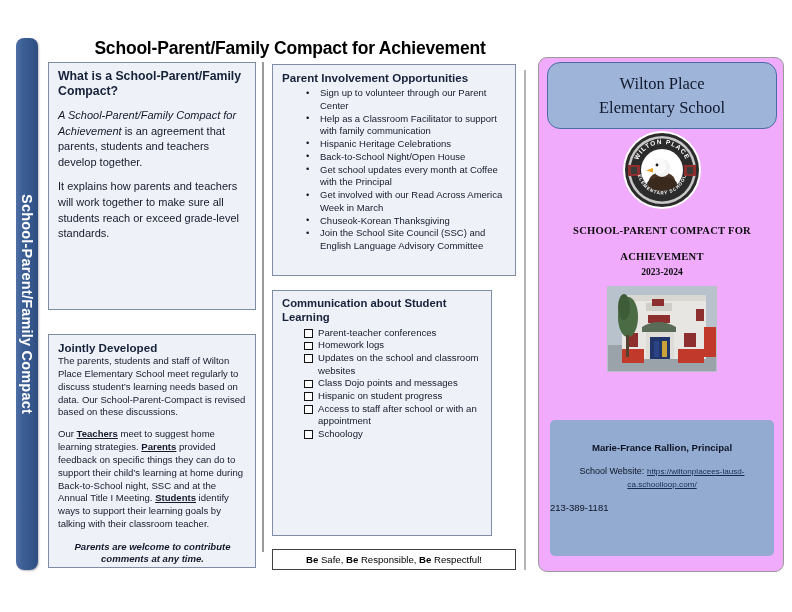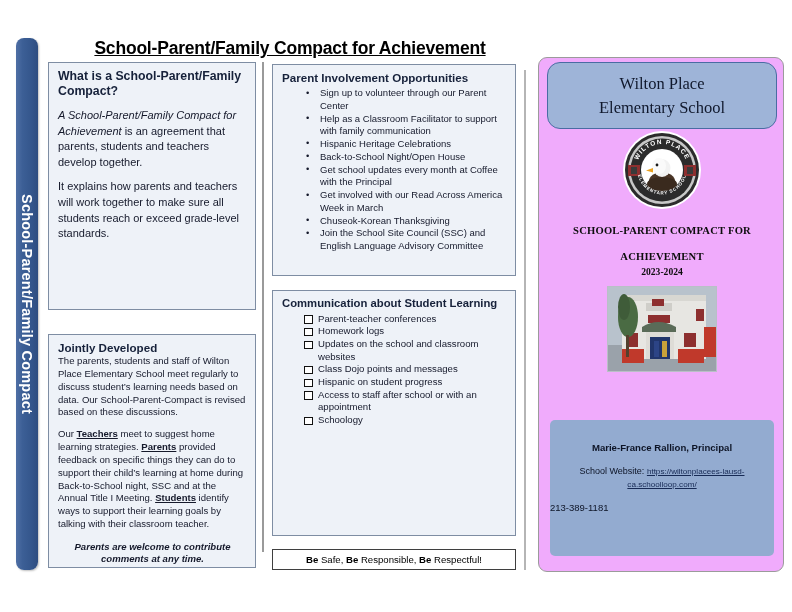--- a/index.html
+++ b/index.html
@@ -39,21 +39,20 @@
   
   .main-title {
     position: absolute;
     left: 60px; top: 38px;
     width: 460px;
     text-align: center;
     font-size: 17.5px;
     font-weight: bold;
     color: #000000;
     letter-spacing: -0.2px;
-    text-decoration: underline;
   }
 
   
   .col-divider {
     position: absolute;
     left: 262px; top: 62px;
     width: 2px; height: 490px;
     background: #9a9a9a;
   }
   .col-divider2 {
@@ -116,21 +115,21 @@
     margin-bottom: 0.5px;
   }
   ul.bullets li:before {
     content: "\2022";
     position: absolute;
     left: 24px; top: -0.5px;
     font-size: 9.5px;
   }
 
   
-  #box-comm { left: 272px; top: 290px; width: 244px; height: 246px; }
+  #box-comm { left: 272px; top: 290px; width: 220px; height: 246px; }
   #box-comm .box-title { font-size: 11.3px; margin-bottom: 2px; }
   #box-comm .intro { font-size: 11px; line-height: 1.4; margin-top: 8px; }
   ul.checks { list-style: none; margin: 2px 0 0 0; padding: 0; }
   ul.checks li {
     position: relative;
     padding-left: 36px;
     font-size: 9.6px;
     line-height: 1.32;
     color: #15192b;
   }

